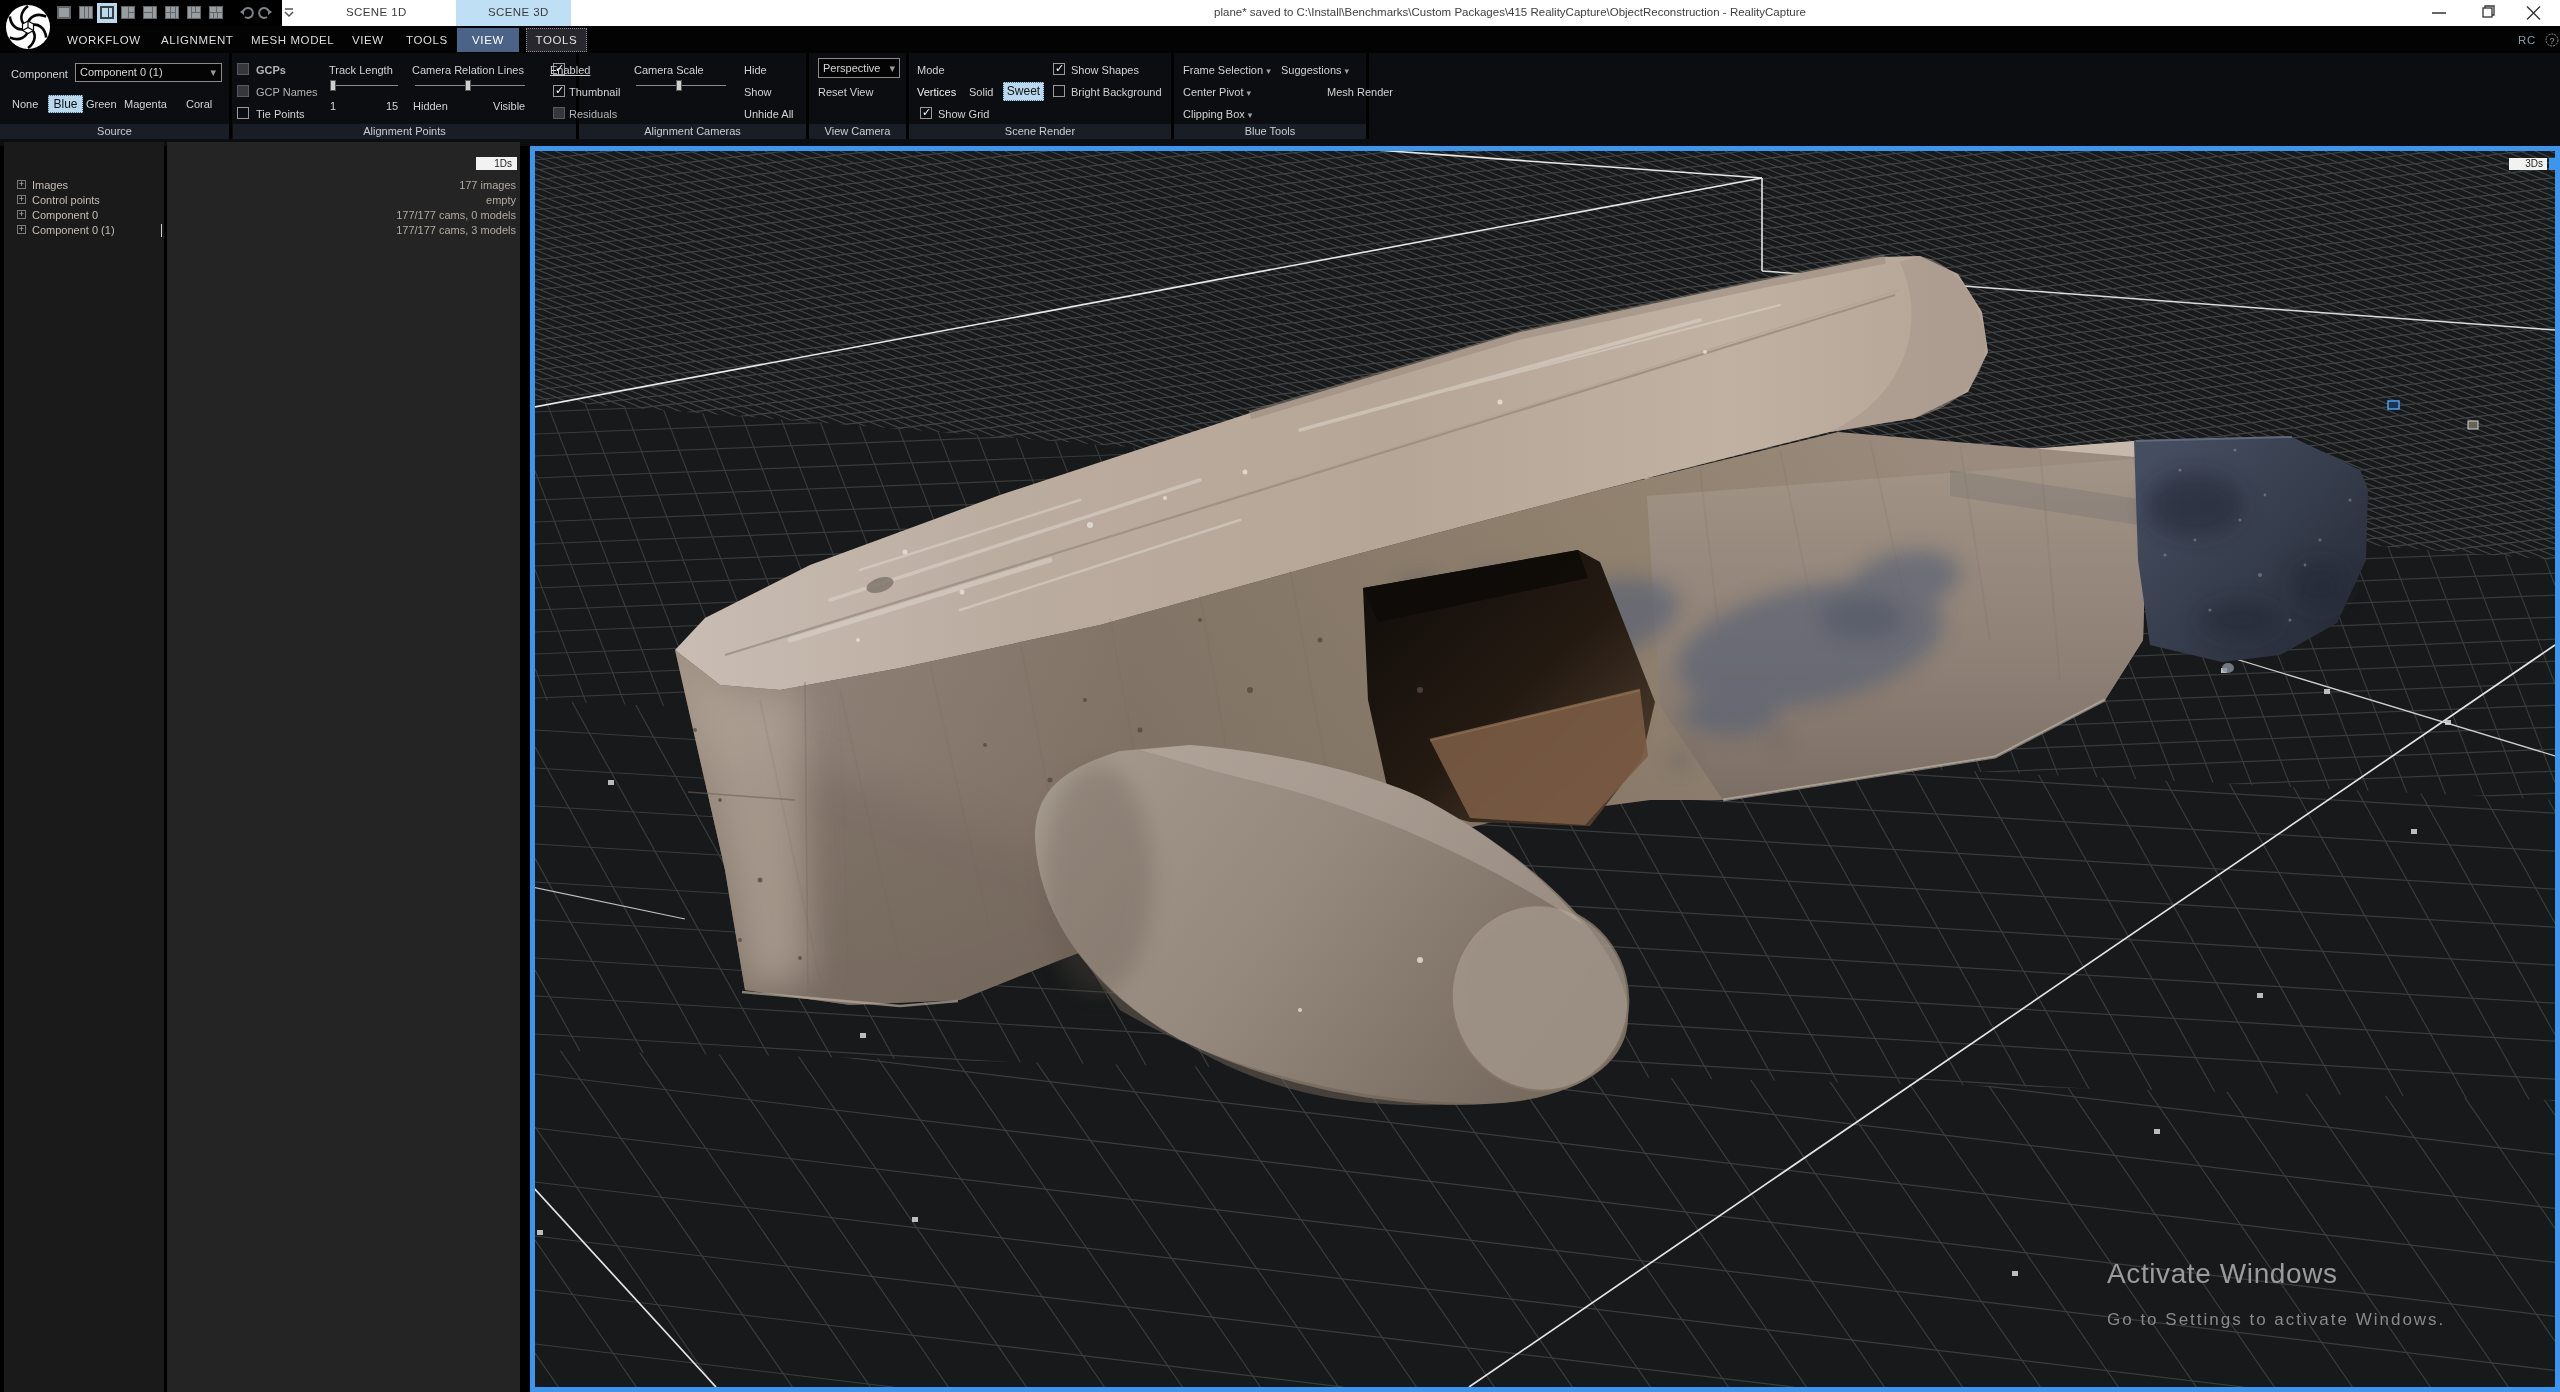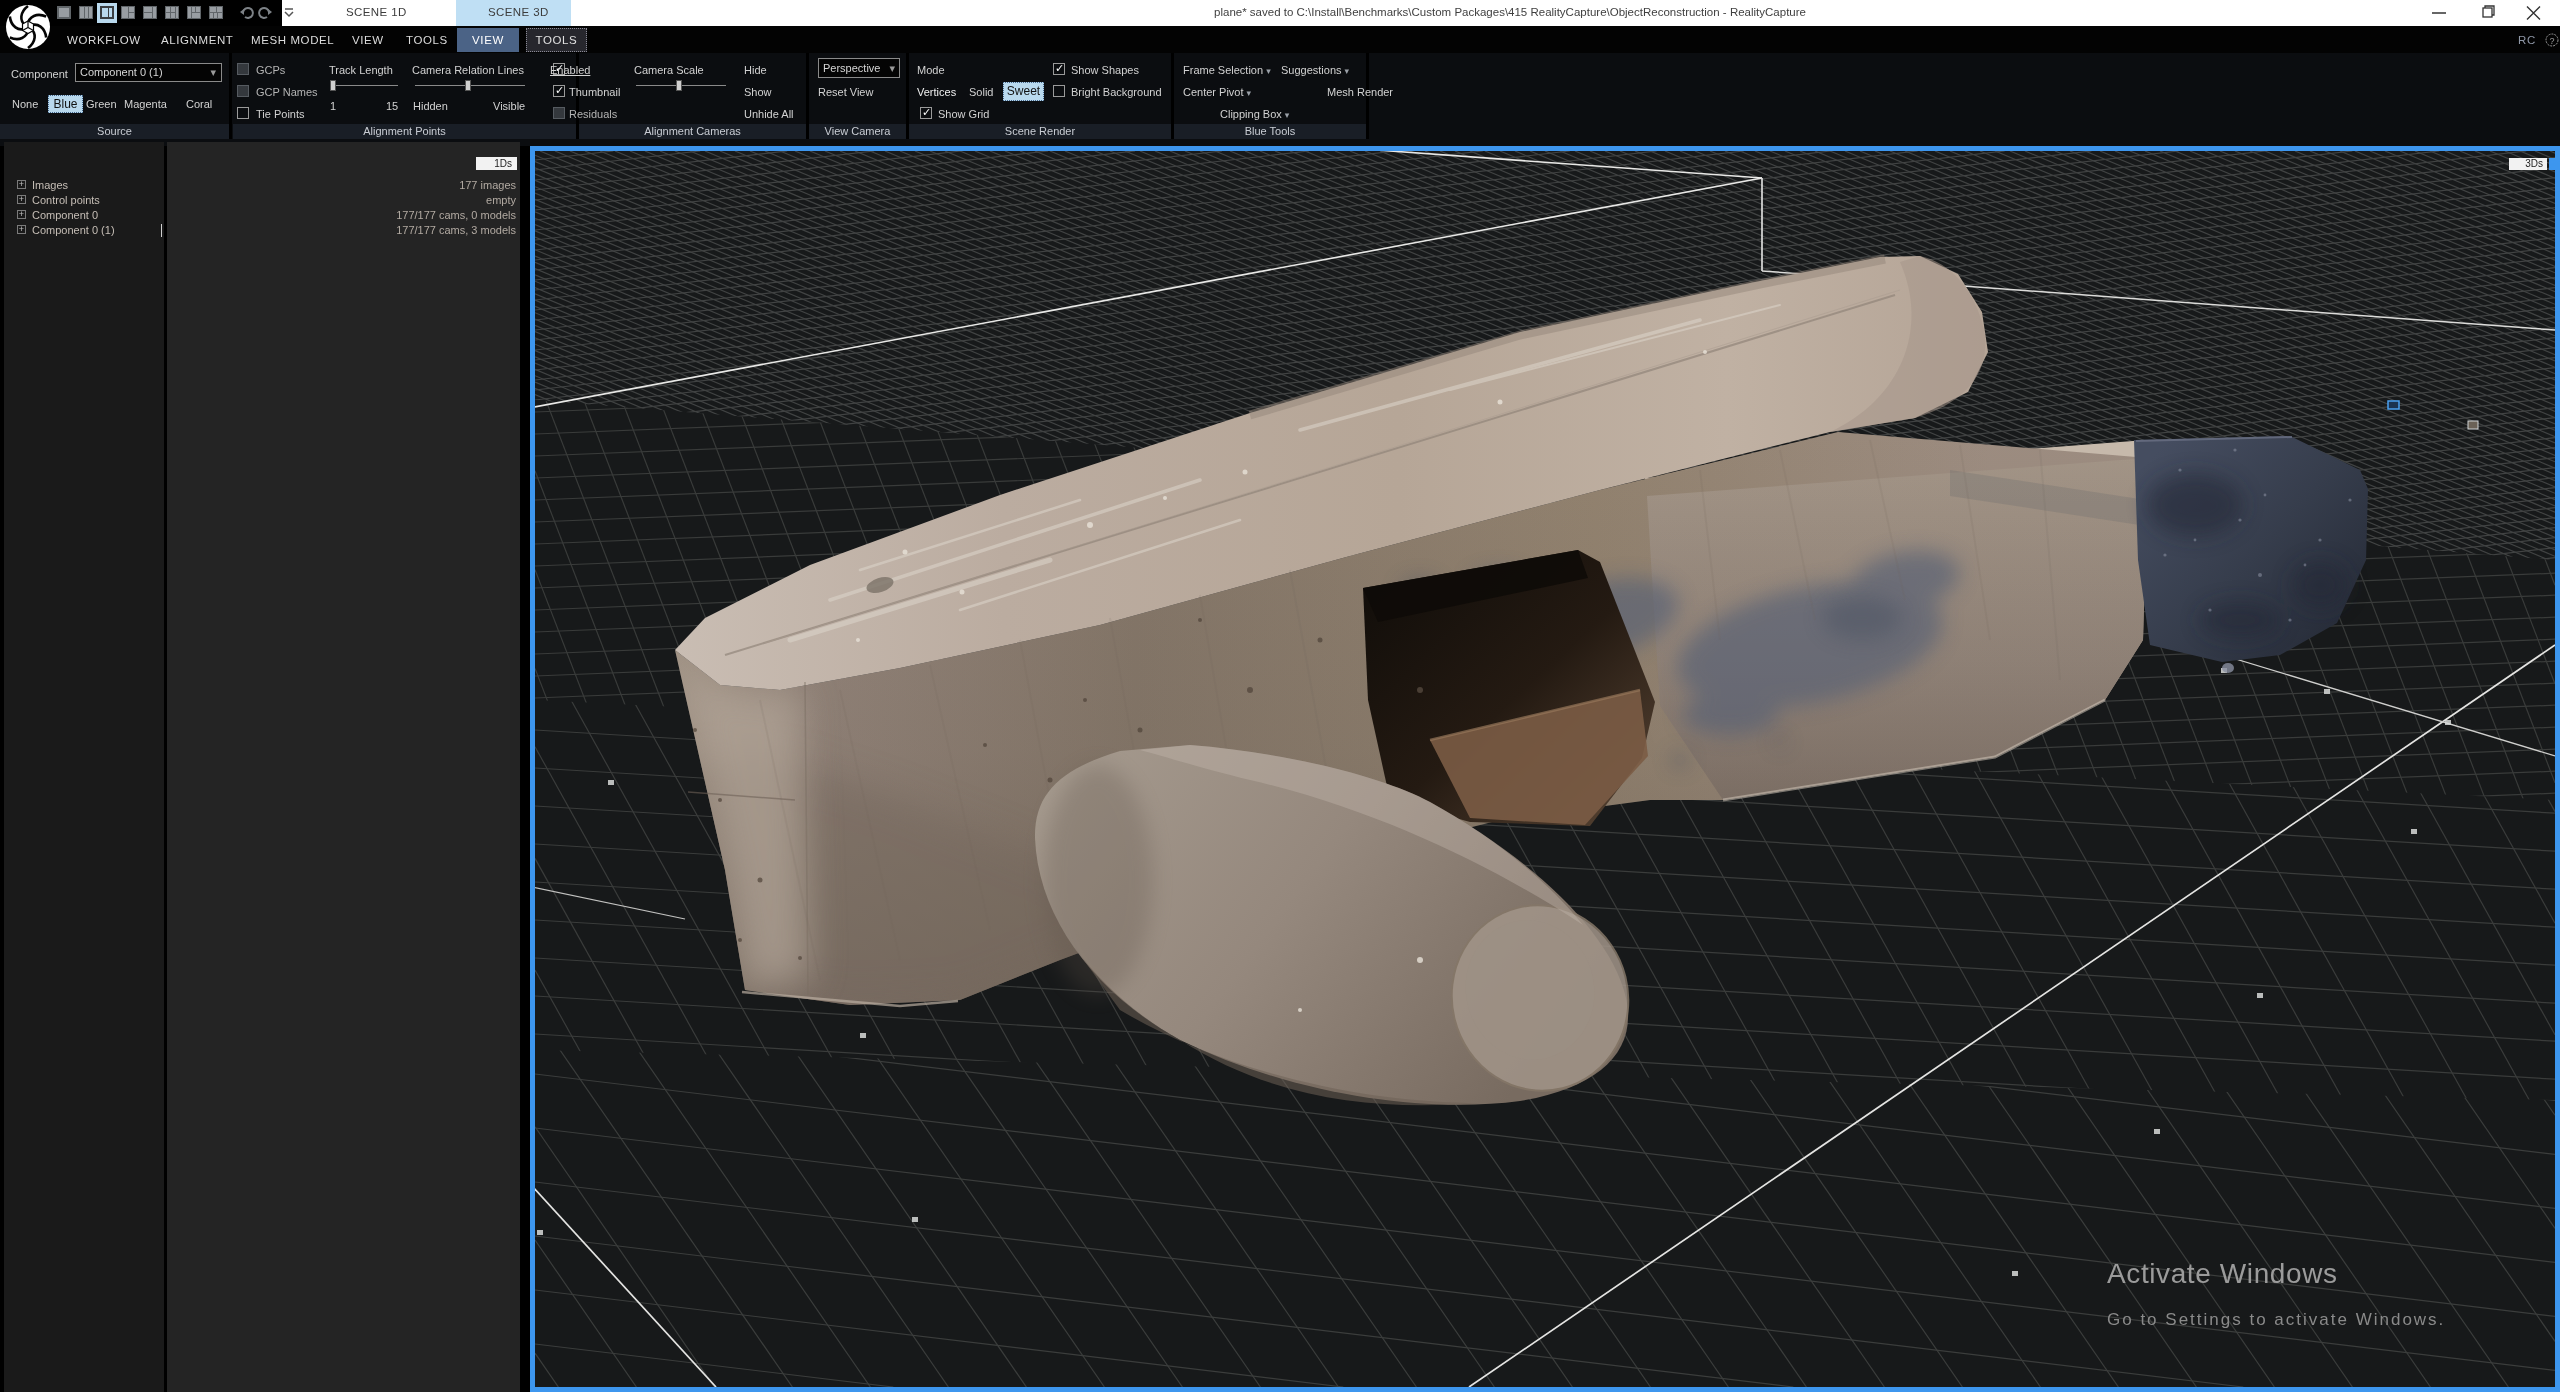--- a/index.html
+++ b/index.html
@@ -160,21 +160,21 @@
 
  <div class="rlab" style="left:11px;top:15px;">Component</div>
  <div class="ddown" style="left:75px;top:10px;width:147px;height:19px;line-height:17px;padding-left:4px;">Component 0 (1)<span style="float:right;margin-right:5px;color:#9a9a9a;">▾</span></div>
  <div class="rlab" style="left:12px;top:45px;">None</div>
  <div class="sel" style="left:48px;top:42px;width:35px;height:18px;line-height:16px;">Blue</div>
  <div class="rlab" style="left:86px;top:45px;">Green</div>
  <div class="rlab" style="left:124px;top:45px;">Magenta</div>
  <div class="rlab" style="left:186px;top:45px;">Coral</div>
 
  <div class="cbd" style="left:237px;top:10px;"></div>
-    <div class="rdim" style="left:256px;top:11px;">GCPs</div>
+    <div class="rdim" style="left:256px;top:11px;font-weight:bold;">GCPs</div>
  <div class="cbd" style="left:237px;top:32px;"></div>
     <div class="rdim" style="left:256px;top:33px;">GCP Names</div>
  <div class="cb" style="left:237px;top:54px;"></div>
     <div class="rlab" style="left:256px;top:55px;">Tie Points</div>
  <div class="rlab" style="left:329px;top:11px;">Track Length</div>
  <div class="slider" style="left:332px;top:32px;width:66px;"></div>
  <div class="thumb" style="left:330px;top:27px;"></div>
  <div class="rlab" style="left:330px;top:47px;">1</div>
  <div class="rlab" style="left:386px;top:47px;">15</div>
  <div class="rlab" style="left:412px;top:11px;">Camera Relation Lines</div>
@@ -215,21 +215,21 @@
       <span class="ck">✓</span>
     </div>
     <div class="rlab" style="left:1071px;top:11px;">Show Shapes</div>
  <div class="cb" style="left:1053px;top:32px;"></div>
     <div class="rlab" style="left:1071px;top:33px;">Bright Background</div>
 
  <div class="rlab" style="left:1183px;top:11px;">Frame Selection <span style="color:#9aa0a8;font-size:9px;">▾</span></div>
  <div class="rlab" style="left:1281px;top:11px;">Suggestions <span style="color:#9aa0a8;font-size:9px;">▾</span></div>
  <div class="rlab" style="left:1183px;top:33px;">Center Pivot <span style="color:#9aa0a8;font-size:9px;">▾</span></div>
  <div class="rlab" style="left:1287px;top:33px;padding-left:40px;">Mesh Render</div>
- <div class="rlab" style="left:1183px;top:55px;margin-left:37px;">Clipping Box <span style="color:#9aa0a8;font-size:9px;">▾</span></div>
+ <div class="rlab" style="left:1183px;top:55px;">Clipping Box <span style="color:#9aa0a8;font-size:9px;">▾</span></div>
 </div>
 <div id="treepanel">
  <div class="tb" style="top:38px;">+</div>
     <div class="ti" style="top:37px;">Images</div>
  <div class="tb" style="top:53px;">+</div>
     <div class="ti" style="top:52px;">Control points</div>
  <div class="tb" style="top:68px;">+</div>
     <div class="ti" style="top:67px;">Component 0</div>
  <div class="tb" style="top:83px;">+</div>
     <div class="ti" style="top:82px;">Component 0 (1)</div>

